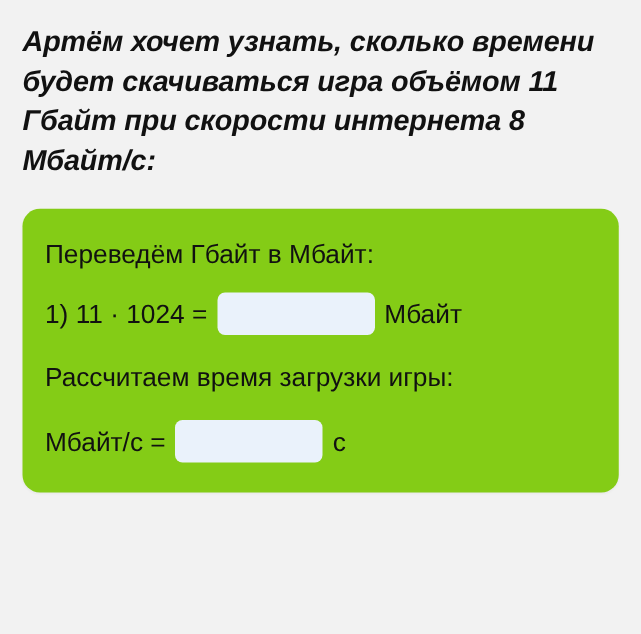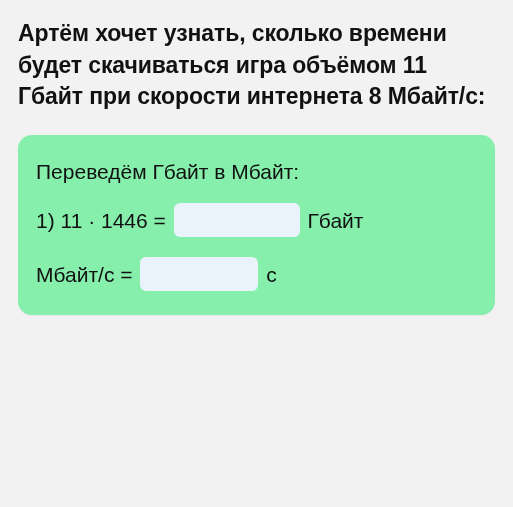--- a/index.html
+++ b/index.html
@@ -9,23 +9,24 @@
     font-family: Arial, Helvetica, sans-serif;
     color: #111;
     padding: 18px 18px 18px 18px;
   }
   .question {
     font-size: 23px;
     line-height: 1.38;
     font-weight: 600;
     margin-bottom: 22px;
     letter-spacing: -0.1px;
+    font-style: italic;
   }
   .card {
-    background: #86efac;
+    background: #84cc16;
     border-radius: 14px;
     padding: 22px 18px 22px 18px;
     box-shadow: 0 1px 2px rgba(0,0,0,0.04);
   }
   .line {
     font-size: 21px;
     line-height: 1.4;
     font-weight: 400;
     margin-bottom: 18px;
     display: block;
@@ -48,22 +49,23 @@
 </head>
 <body>
 
 <div class="question">Артём хочет узнать, сколько времени будет скачиваться игра объёмом 11 Гбайт при скорости интернета 8 Мбайт/с:</div>
 
 <div class="card">
 
   <div class="line">Переведём Гбайт в Мбайт:</div>
 
   <div class="line">
-    <span>1) 11 · 1446 = </span><span class="blank wide"></span><span> Гбайт</span>
+    <span>1) 11 · 1024 = </span><span class="blank wide"></span><span> Мбайт</span>
   </div>
 
+  <div class="line">Рассчитаем время загрузки игры:</div>
 
 
   <div class="line">
     <span>Мбайт/с = </span><span class="blank"></span><span> с</span>
   </div>
 
 </div>
 
 </body></html>

